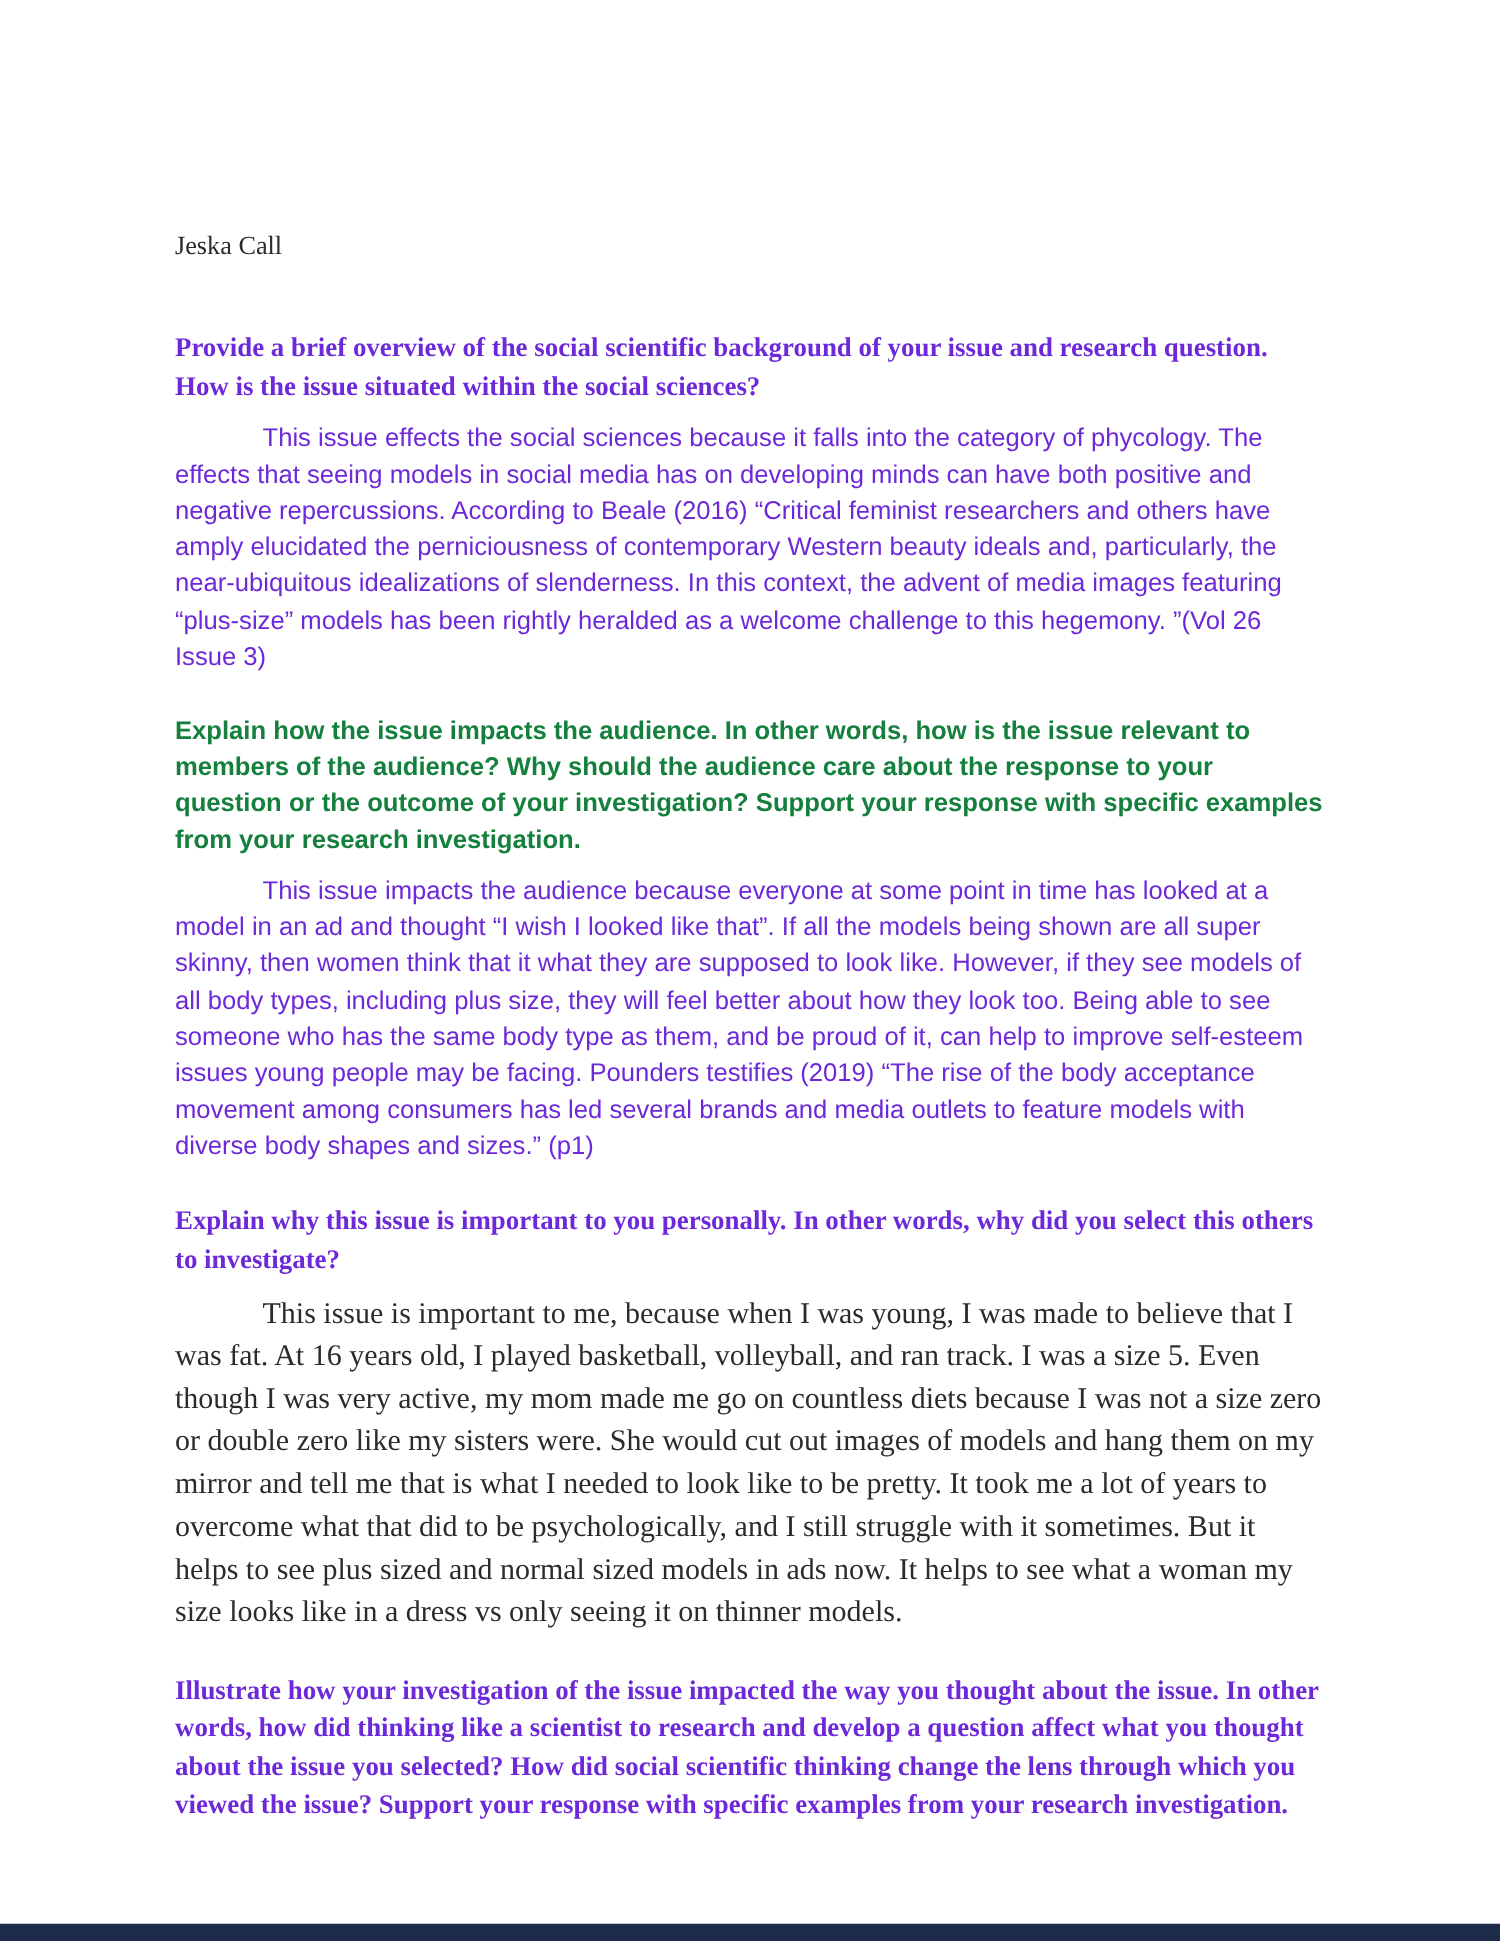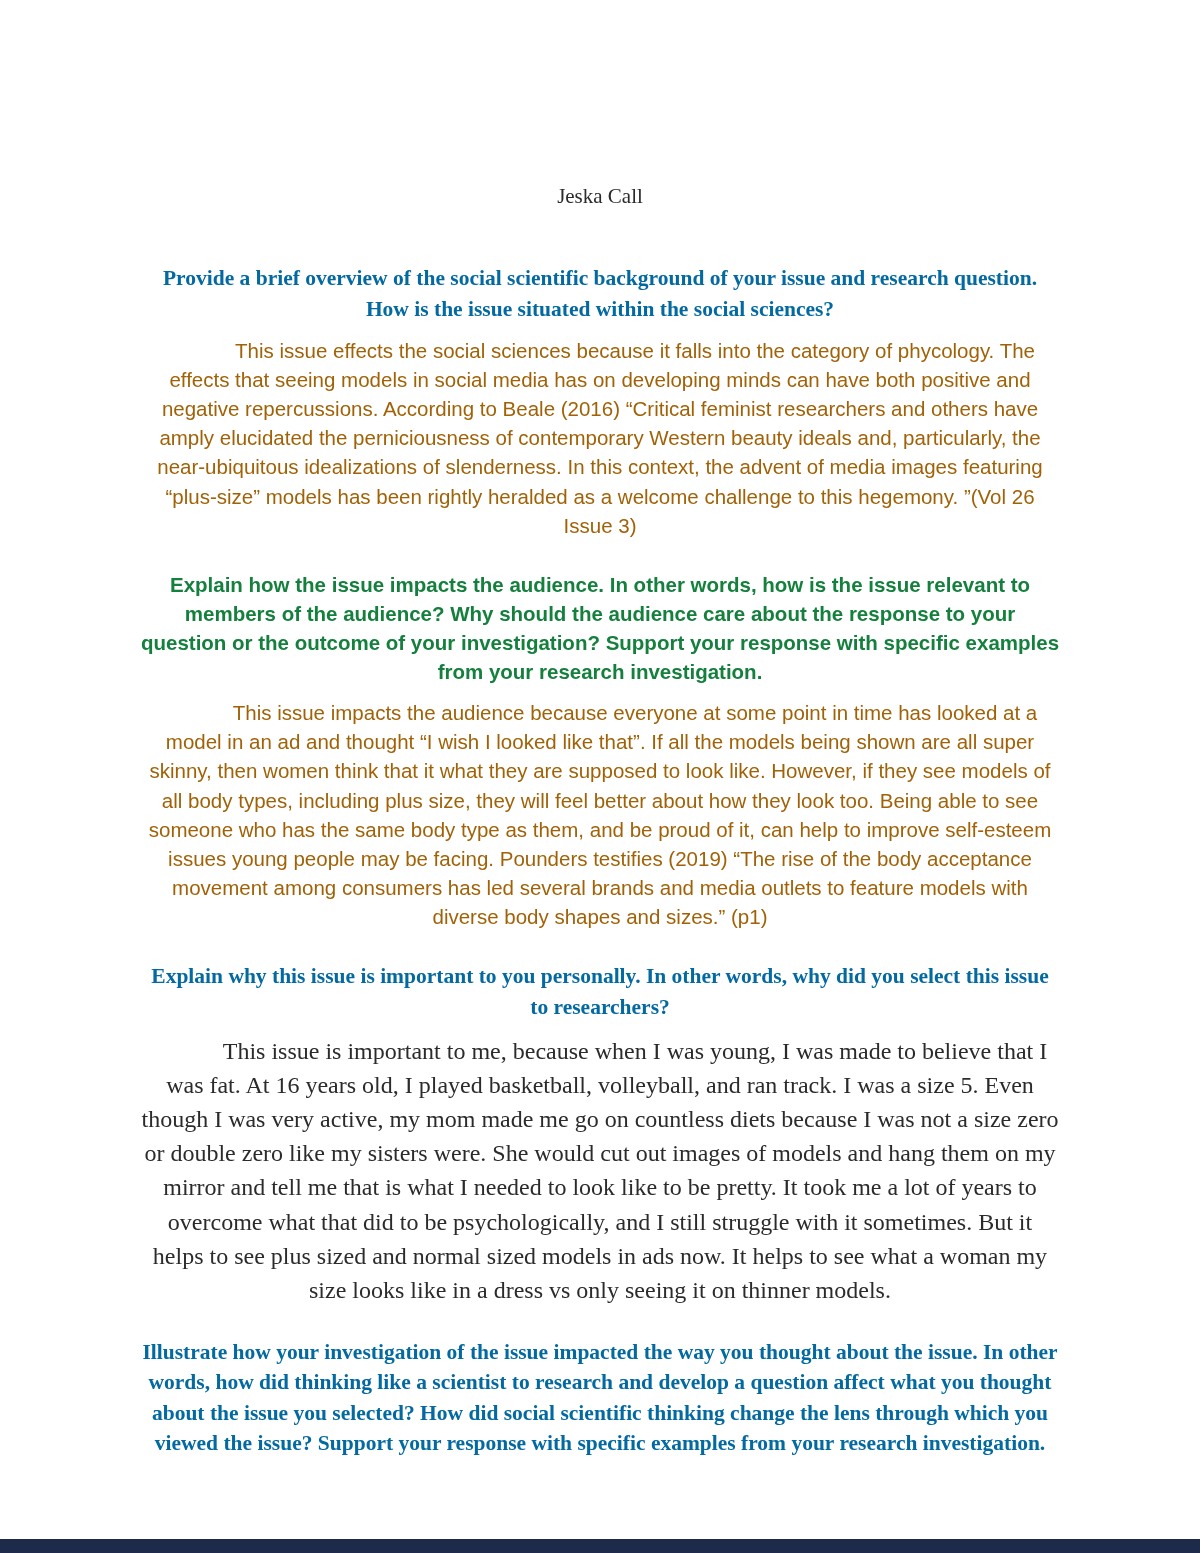--- a/index.html
+++ b/index.html
@@ -12,51 +12,50 @@
     height: 1553px;
     position: relative;
     overflow: hidden;
   }
   .doc-page {
     box-sizing: border-box;
     width: 1200px;
     height: 1539px;
     padding: 186px 140px 0 140px;
     background: #ffffff;
-    text-align: center;
   }
   .serif { font-family: "Liberation Serif", "DejaVu Serif", serif; }
   .sans  { font-family: "Liberation Sans", "DejaVu Sans", sans-serif; }
 
   .byline {
     font-size: 21px;
     line-height: 1.0;
     color: #2b2b2b;
     margin: 0 0 22px 0;
   }
 
   .doc-heading {
     font-size: 21.5px;
     font-weight: bold;
     line-height: 1.42;
-    color: #0369a1;
+    color: #6d28d9;
     margin: 30px 0 12px 0;
   }
   .doc-heading.sans {
     font-size: 20.5px;
     color: #15803d;
   }
 
   .doc-paragraph {
     font-size: 20.5px;
     line-height: 1.42;
     margin: 0 0 16px 0;
     text-indent: 70px;
   }
-  .doc-paragraph.sans { color: #a16207; }
+  .doc-paragraph.sans { color: #6d28d9; }
   .doc-paragraph.serif { color: #2b2b2b; font-size: 24px; }
 
   .viewer-footer-bar {
     position: absolute;
     left: 0;
     bottom: 0;
     width: 1200px;
     height: 14px;
   }
 </style>
@@ -71,21 +70,21 @@
     <p class="doc-heading serif" style="margin-top:56px;">Provide a brief overview of the social scientific background of your issue and research question. How is the issue situated within the social sciences?</p>
     <p class="doc-paragraph sans">This issue effects the social sciences because it falls into the category of phycology. The effects that seeing models in social media has on developing minds can have both positive and negative repercussions. According to Beale (2016) “Critical feminist researchers and others have amply elucidated the perniciousness of contemporary Western beauty ideals and, particularly, the near-ubiquitous idealizations of slenderness. In this context, the advent of media images featuring “plus-size” models has been rightly heralded as a welcome challenge to this hegemony. ”(Vol 26 Issue 3)</p>
   </div>
 
   <div>
     <p class="doc-heading sans">Explain how the issue impacts the audience. In other words, how is the issue relevant to members of the audience? Why should the audience care about the response to your question or the outcome of your investigation? Support your response with specific examples from your research investigation.</p>
     <p class="doc-paragraph sans">This issue impacts the audience because everyone at some point in time has looked at a model in an ad and thought “I wish I looked like that”. If all the models being shown are all super skinny, then women think that it what they are supposed to look like. However, if they see models of all body types, including plus size, they will feel better about how they look too. Being able to see someone who has the same body type as them, and be proud of it, can help to improve self-esteem issues young people may be facing. Pounders testifies (2019) “The rise of the body acceptance movement among consumers has led several brands and media outlets to feature models with diverse body shapes and sizes.” (p1)</p>
   </div>
 
   <div>
-    <p class="doc-heading serif">Explain why this issue is important to you personally. In other words, why did you select this issue to researchers?</p>
+    <p class="doc-heading serif">Explain why this issue is important to you personally. In other words, why did you select this others to investigate?</p>
     <p class="doc-paragraph serif">This issue is important to me, because when I was young, I was made to believe that I was fat. At 16 years old, I played basketball, volleyball, and ran track. I was a size 5. Even though I was very active, my mom made me go on countless diets because I was not a size zero or double zero like my sisters were. She would cut out images of models and hang them on my mirror and tell me that is what I needed to look like to be pretty. It took me a lot of years to overcome what that did to be psychologically, and I still struggle with it sometimes. But it helps to see plus sized and normal sized models in ads now. It helps to see what a woman my size looks like in a dress vs only seeing it on thinner models.</p>
   </div>
 
   <div>
     <p class="doc-heading serif">Illustrate how your investigation of the issue impacted the way you thought about the issue. In other words, how did thinking like a scientist to research and develop a question affect what you thought about the issue you selected? How did social scientific thinking change the lens through which you viewed the issue? Support your response with specific examples from your research investigation.</p>
   </div>
 
 </div>
 
 <div class="viewer-footer-bar" style="background: rgb(30, 42, 74);"></div>

